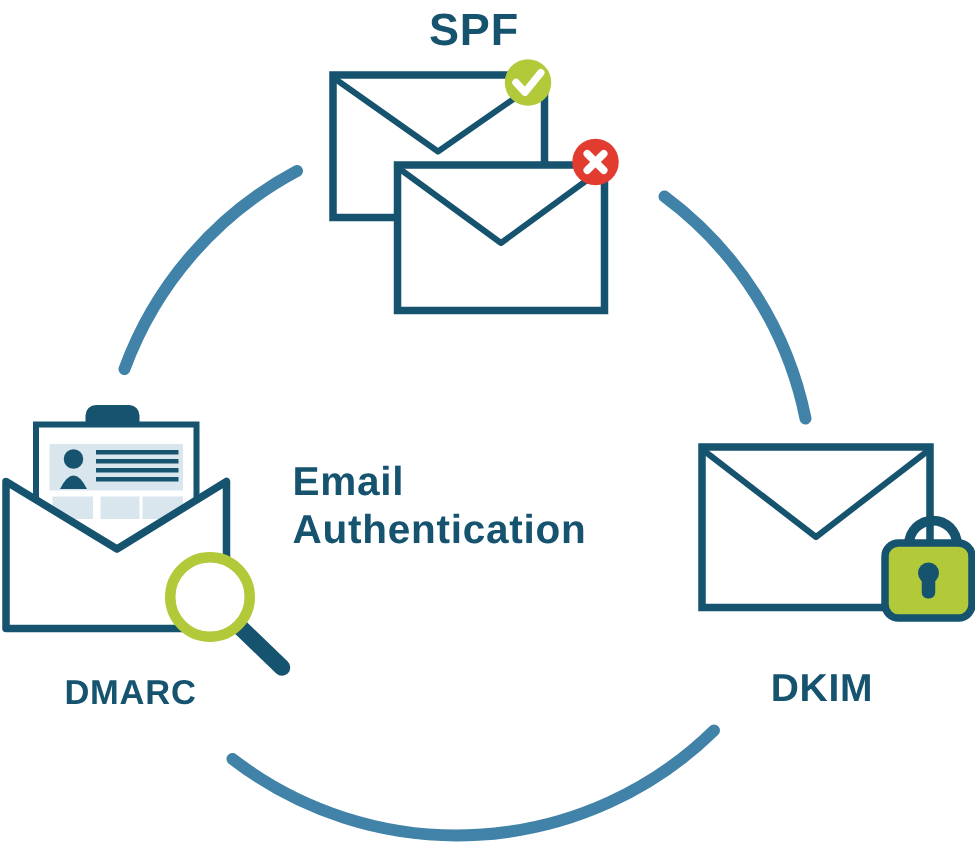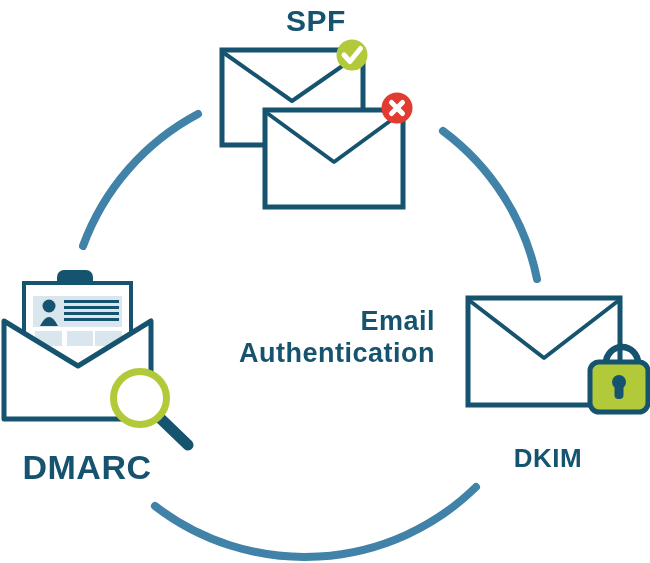--- a/index.html
+++ b/index.html
@@ -23,28 +23,28 @@
   .label {
     position: absolute;
     color: #15536F;
     font-weight: bold;
     white-space: nowrap;
     transform: translateX(-50%);
     letter-spacing: 0.5px;
   }
   .label-spf      { left: 316px; top: 4px;   font-size: 30px; }
   .label-dkim     { left: 548px; top: 443px; font-size: 26px; }
-  .label-dmarc    { left: 87px;  top: 448px; font-size: 34px; }
+  .label-dmarc    { left: 87px;  top: 448px; font-size: 23px; }
   .center-title {
     position: absolute;
     left: 315px;
     top: 305px;
     width: 240px;
     transform: translateX(-50%);
-    text-align: right;
+    text-align: left;
     color: #15536F;
     font-weight: bold;
     font-size: 27px;
     line-height: 32px;
     letter-spacing: 0.5px;
     white-space: normal;
   }
 </style>
 </head>
 <body>

